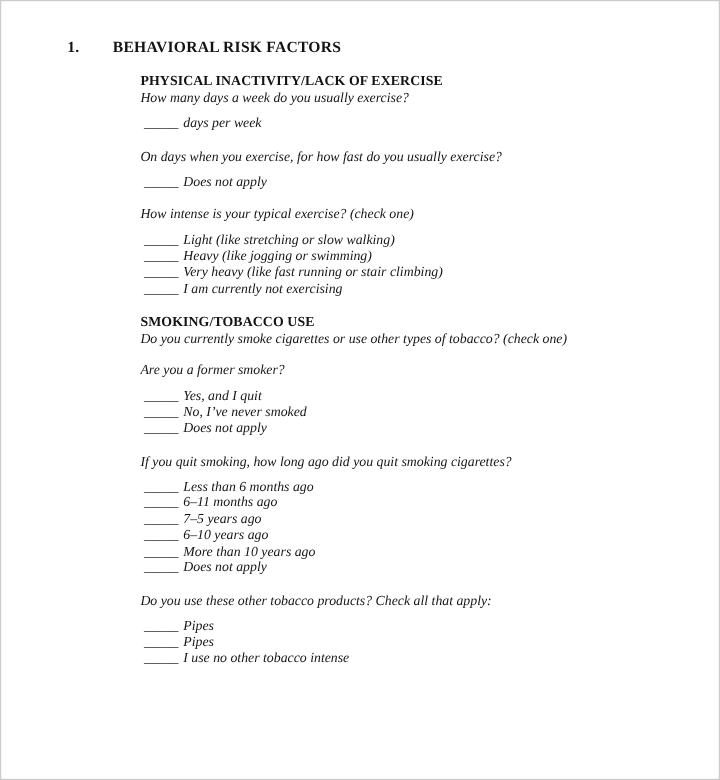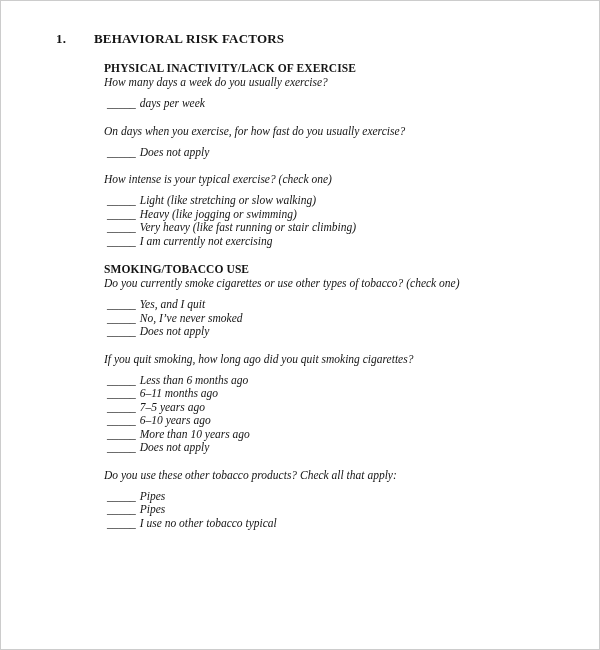--- a/index.html
+++ b/index.html
@@ -19,21 +19,21 @@
     overflow: hidden;
     color: #141414;
   }
   .doc-title {
     display: flex;
     font-weight: bold;
     font-size: 13px;
     letter-spacing: 0.2px;
   }
   .doc-number { flex: 0 0 38px; width: 38px; }
-  .content { margin-left: 48px; }
+  .content { margin-left: 61px; }
   .section { margin-top: 15px; }
   .section-heading {
     font-weight: bold;
     font-size: 11.5px;
     letter-spacing: 0.1px;
   }
   .question {
     font-style: italic;
     font-size: 11.5px;
     margin-top: 14px;
@@ -83,38 +83,39 @@
         <div class="option-row"><span class="blank">_____</span><span class="option-label">Very heavy (like fast running or stair climbing)</span></div>
         <div class="option-row"><span class="blank">_____</span><span class="option-label">I am currently not exercising</span></div>
       </div>
     </div>
 
     <div class="section">
       <div class="section-heading">SMOKING/TOBACCO USE</div>
 
       <div class="question">Do you currently smoke cigarettes or use other types of tobacco? (check one)</div>
 
+      <div class="question">Are you a former smoker?</div>
       <div class="options">
         <div class="option-row"><span class="blank">_____</span><span class="option-label">Yes, and I quit</span></div>
         <div class="option-row"><span class="blank">_____</span><span class="option-label">No, I’ve never smoked</span></div>
         <div class="option-row"><span class="blank">_____</span><span class="option-label">Does not apply</span></div>
       </div>
 
       <div class="question">If you quit smoking, how long ago did you quit smoking cigarettes?</div>
       <div class="options">
         <div class="option-row"><span class="blank">_____</span><span class="option-label">Less than 6 months ago</span></div>
         <div class="option-row"><span class="blank">_____</span><span class="option-label">6–11 months ago</span></div>
         <div class="option-row"><span class="blank">_____</span><span class="option-label">7–5 years ago</span></div>
         <div class="option-row"><span class="blank">_____</span><span class="option-label">6–10 years ago</span></div>
         <div class="option-row"><span class="blank">_____</span><span class="option-label">More than 10 years ago</span></div>
         <div class="option-row"><span class="blank">_____</span><span class="option-label">Does not apply</span></div>
       </div>
 
       <div class="question">Do you use these other tobacco products? Check all that apply:</div>
       <div class="options">
         <div class="option-row"><span class="blank">_____</span><span class="option-label">Pipes</span></div>
         <div class="option-row"><span class="blank">_____</span><span class="option-label">Pipes</span></div>
-        <div class="option-row"><span class="blank">_____</span><span class="option-label">I use no other tobacco typical</span></div>
+        <div class="option-row"><span class="blank">_____</span><span class="option-label">I use no other tobacco intense</span></div>
       </div>
     </div>
 
   </div>
 </div>
 
 </body></html>

